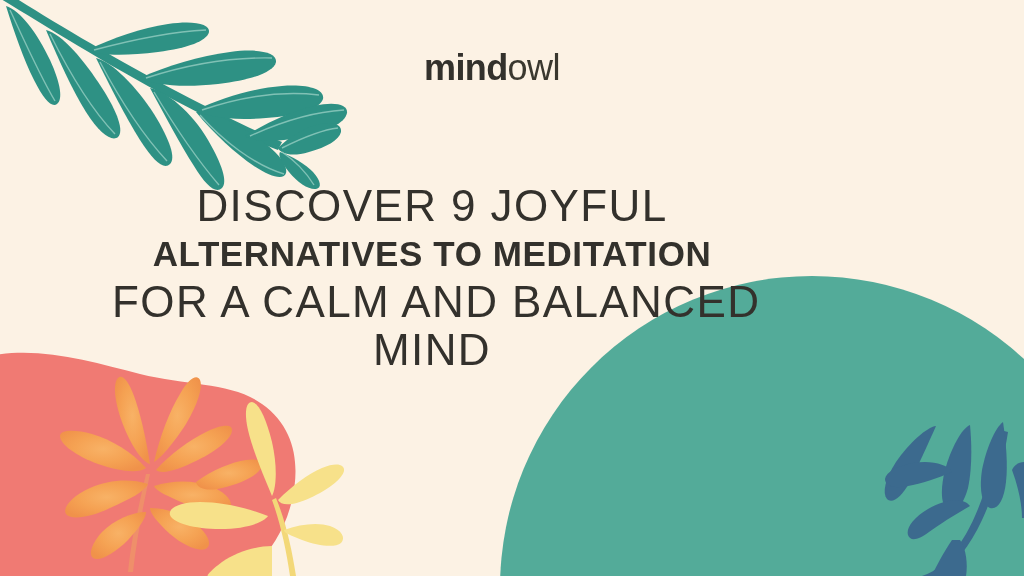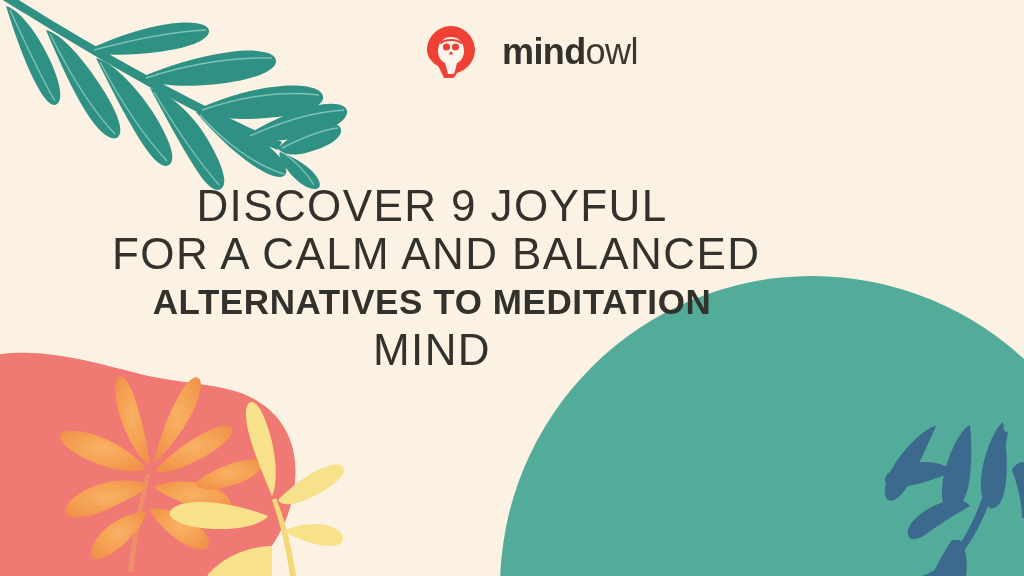--- a/index.html
+++ b/index.html
@@ -25,20 +25,21 @@
 
   
   #logo {
     position: absolute;
     left: 424px;
     top: 24px;
     height: 54px;
     display: flex;
     align-items: center;
     gap: 24px;
+    flex-direction: column;
   }
   #logo-mark {
     width: 54px;
     height: 54px;
     display: block;
   }
   #logo-word {
     font-size: 36px;
     letter-spacing: -0.6px;
     line-height: 1;
@@ -250,18 +251,18 @@
 
       <path d="M 17 19 C 21 15, 33 15, 37 19" stroke="#ef4136" stroke-width="2" fill="none" stroke-linecap="round"></path>
     </svg>
     <div id="logo-word">
       <span class="w1">mind</span><span class="w2">owl</span>
     </div>
   </div>
 
   <div id="headline">
     <span class="ln">DISCOVER 9 JOYFUL</span>
+    <span class="ln strong">ALTERNATIVES TO MEDITATION</span>
     <span class="ln">FOR A CALM AND BALANCED</span>
-    <span class="ln strong">ALTERNATIVES TO MEDITATION</span>
     <span class="ln">MIND</span>
   </div>
 
 </div>
 
 </body></html>

